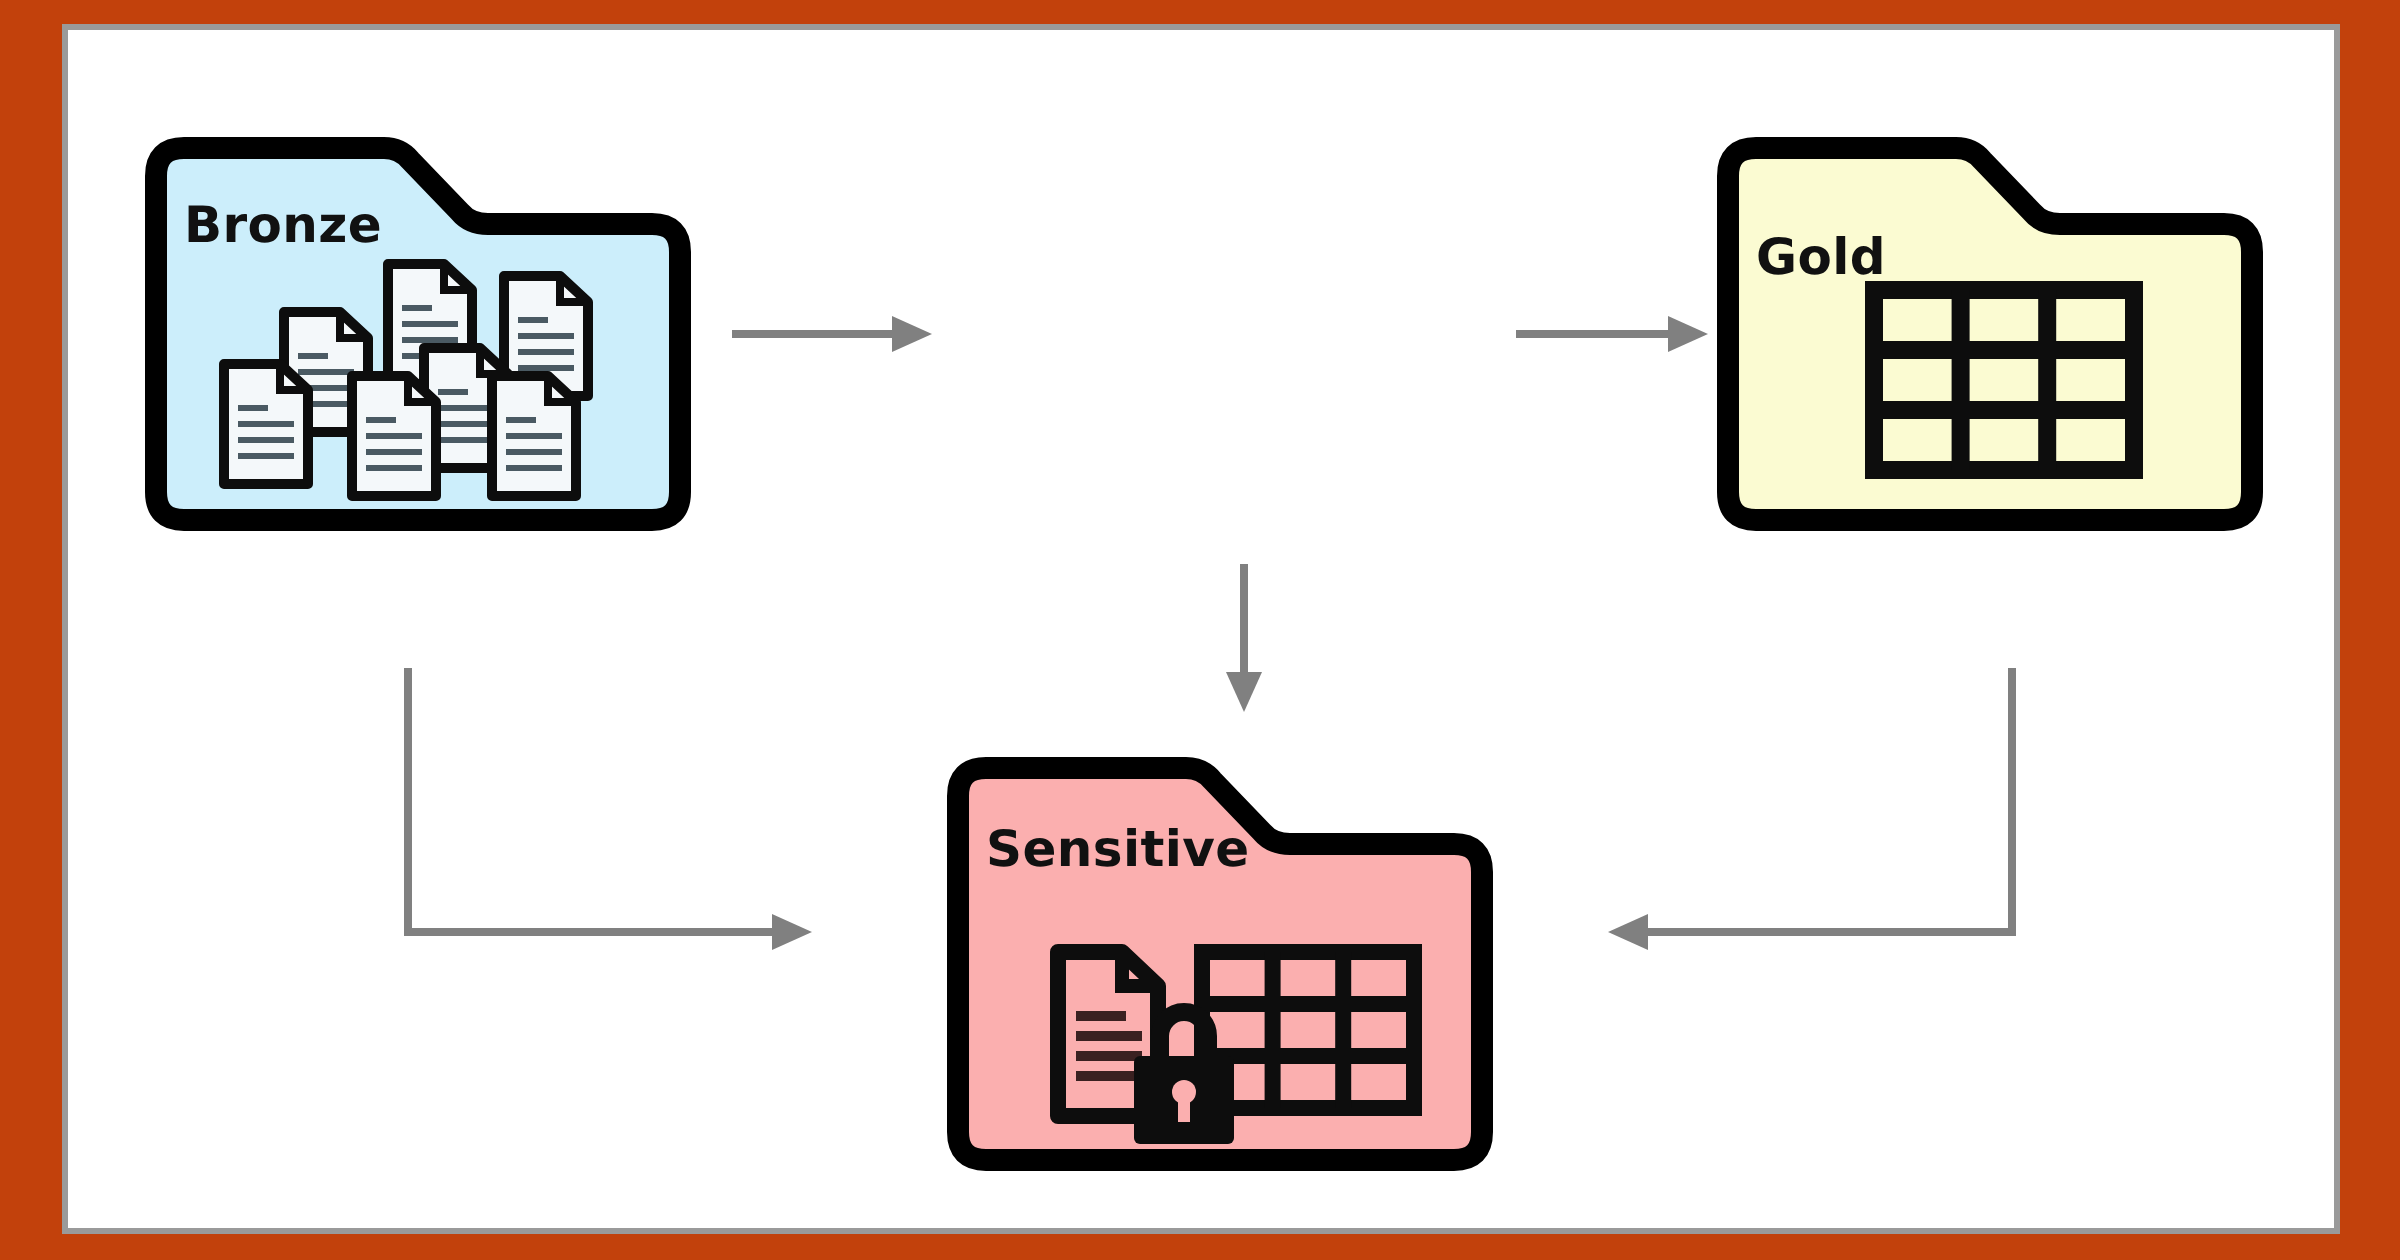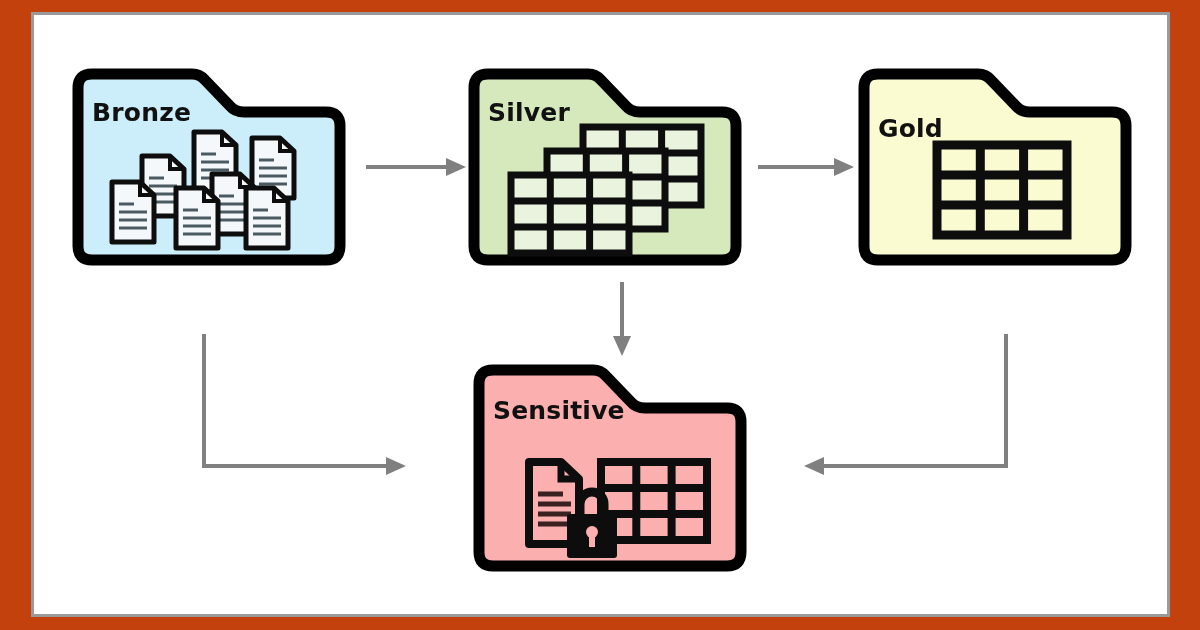--- a/index.html
+++ b/index.html
@@ -101,56 +101,20 @@
         <use href="#docA" x="148" y="6"></use>
         <use href="#docA" x="38" y="24"></use>
         <use href="#docA" x="108" y="42"></use>
         <use href="#docA" x="8" y="50"></use>
         <use href="#docA" x="72" y="56"></use>
         <use href="#docA" x="142" y="56"></use>
       </svg>
     </div>
   </div>
 
-  <div class="folder" style="left:460px; top:62px; width:288px; height:212px;">
-    <svg width="288" height="212" viewBox="0 0 288 212">
-      <path d="M 14 26
-               Q 14 12 28 12
-               L 128 12
-               Q 136 12 141 18
-               L 166 44
-               Q 171 50 180 50
-               L 262 50
-               Q 276 50 276 64
-               L 276 184
-               Q 276 198 262 198
-               L 28 198
-               Q 14 198 14 184 Z" fill="#d6e9bd" stroke="#000000" stroke-width="11" stroke-linejoin="round"></path>
-    </svg>
-    <div class="folder-label" style="left:28px; top:36px;">Silver</div>
-
-    <div class="folder-content" style="left:48px; top:62px; width:196px; height:130px;">
-      <svg width="196" height="130" viewBox="0 0 196 130">
-        <defs>
-          <g id="tbl">
-            <rect x="3" y="3" width="118" height="78" fill="#eaf3dd" stroke="#0d0d0d" stroke-width="7"></rect>
-            <g stroke="#0d0d0d" stroke-width="7">
-              <line x1="42.3" y1="3" x2="42.3" y2="81"></line>
-              <line x1="81.6" y1="3" x2="81.6" y2="81"></line>
-              <line x1="3" y1="29" x2="121" y2="29"></line>
-              <line x1="3" y1="55" x2="121" y2="55"></line>
-            </g>
-          </g>
-        </defs>
-        <use href="#tbl" x="72" y="0"></use>
-        <use href="#tbl" x="36" y="24"></use>
-        <use href="#tbl" x="0" y="48"></use>
-      </svg>
-    </div>
-  </div>
 
   <div class="folder" style="left:850px; top:62px; width:288px; height:212px;">
     <svg width="288" height="212" viewBox="0 0 288 212">
       <path d="M 14 26
                Q 14 12 28 12
                L 128 12
                Q 136 12 141 18
                L 166 44
                Q 171 50 180 50
                L 262 50
@@ -168,21 +132,21 @@
         <g stroke="#0d0d0d" stroke-width="9">
           <line x1="48.3" y1="5" x2="48.3" y2="95"></line>
           <line x1="91.6" y1="5" x2="91.6" y2="95"></line>
           <line x1="5" y1="35" x2="135" y2="35"></line>
           <line x1="5" y1="65" x2="135" y2="65"></line>
         </g>
       </svg>
     </div>
   </div>
 
-  <div class="folder" style="left:465px; top:358px; width:288px; height:222px;">
+  <div class="folder" style="left:465px; top:372px; width:288px; height:222px;">
     <svg width="288" height="222" viewBox="0 0 288 222">
       <path d="M 14 26
                Q 14 12 28 12
                L 128 12
                Q 136 12 141 18
                L 166 44
                Q 171 50 180 50
                L 262 50
                Q 276 50 276 64
                L 276 194

